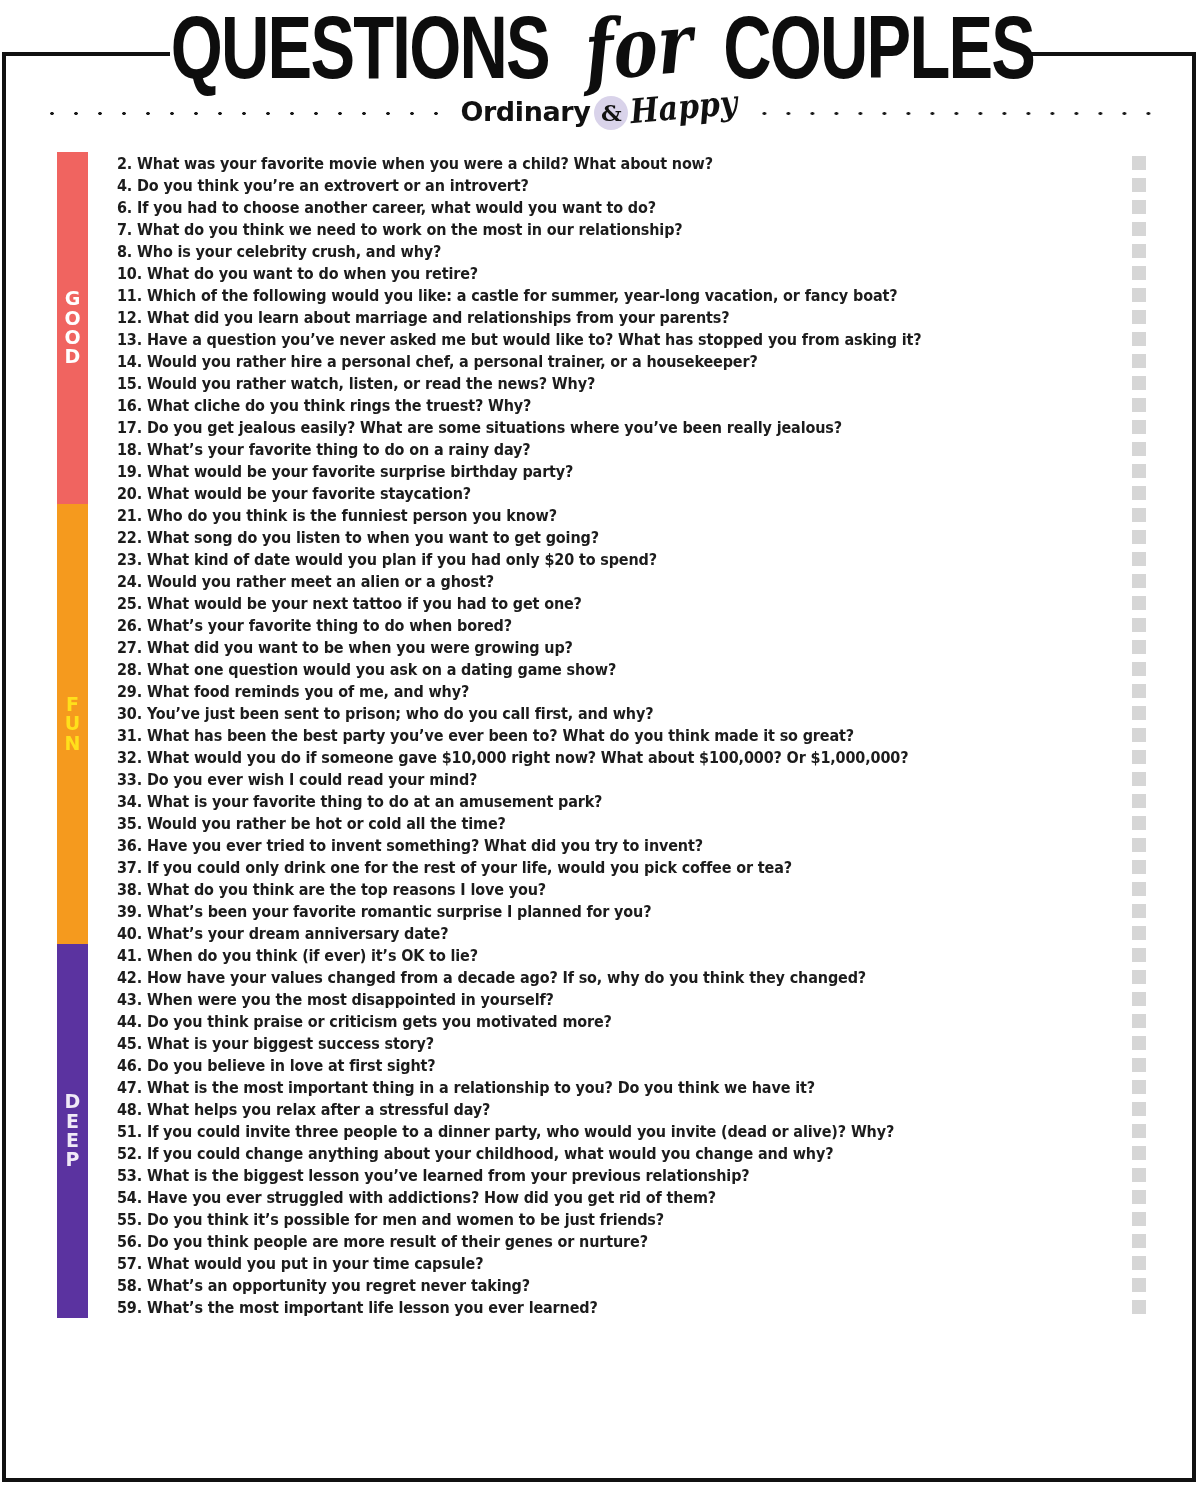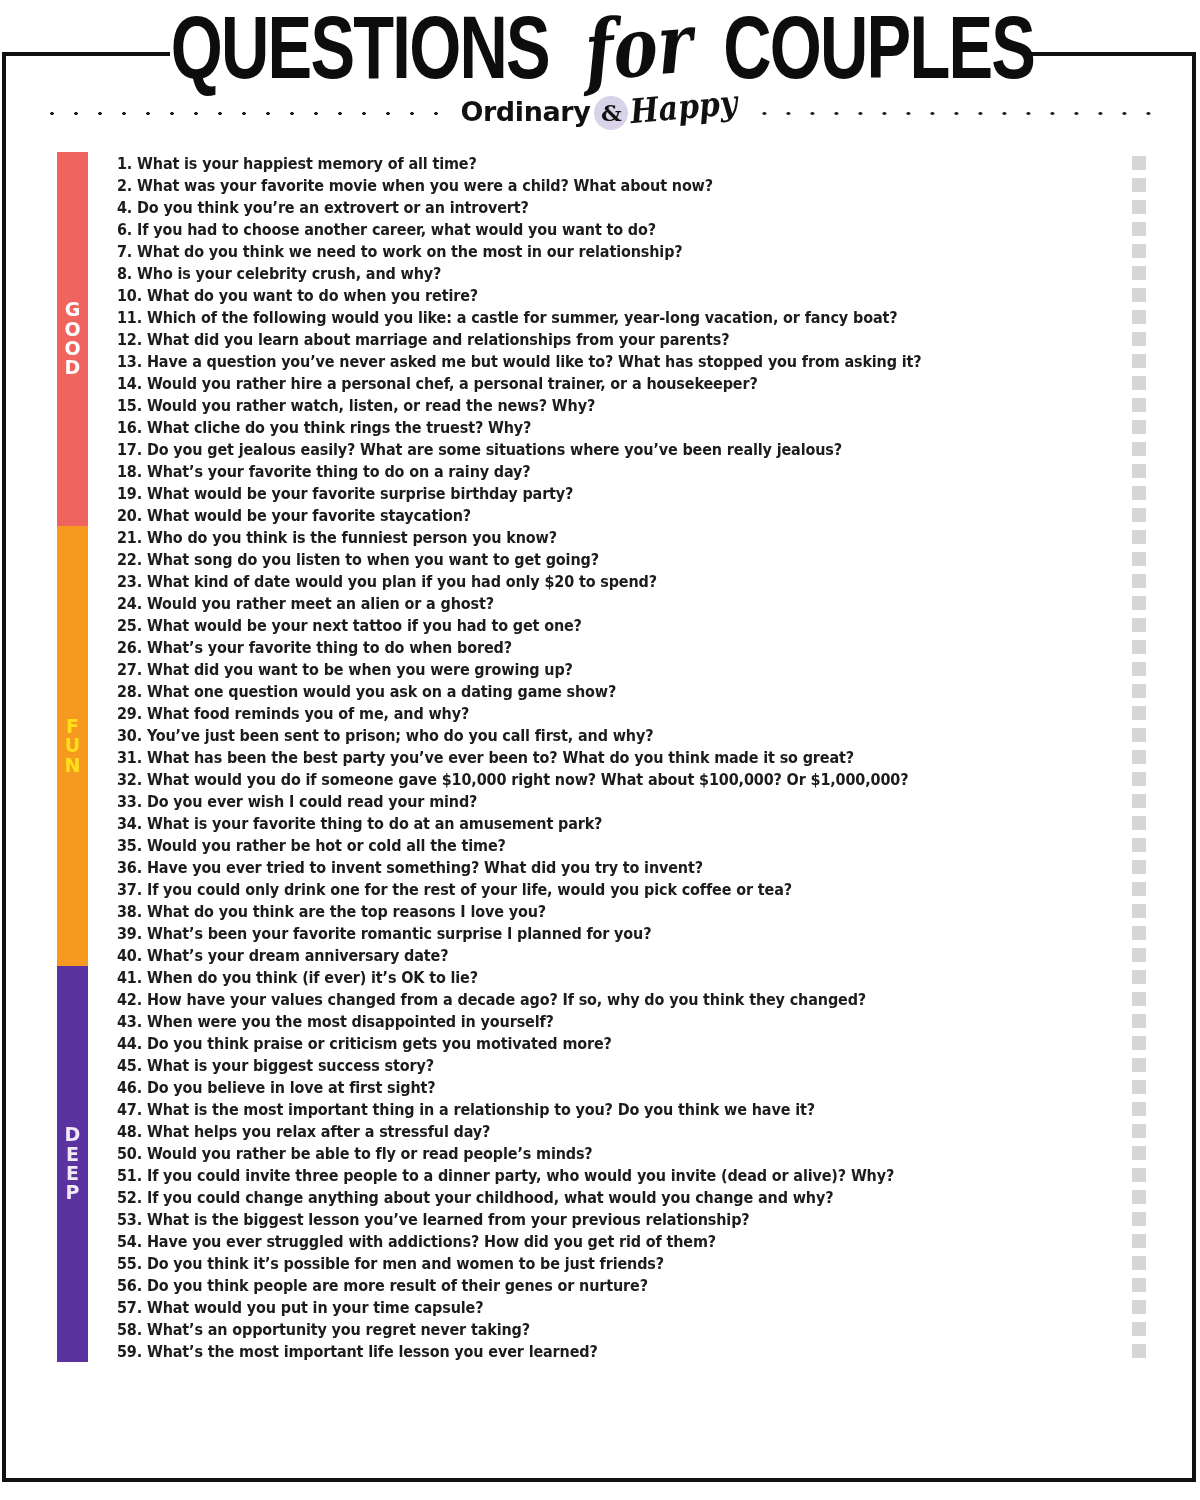--- a/index.html
+++ b/index.html
@@ -257,24 +257,20 @@
         <div class="catbar" style="background: rgb(240, 100, 96);">
           <div class="catbar-label" style="color: rgb(255, 255, 255);">
             <span>G</span>
             <span>O</span>
             <span>O</span>
             <span>D</span>
           </div>
         </div>
         <div class="qlist">
           <div class="qrow">
-            <div class="qtext">1. What is your happiest memory of all time?</div>
-            <div class="checkbox" style="background: rgb(214, 214, 214);"></div>
-          </div>
-          <div class="qrow">
             <div class="qtext">2. What was your favorite movie when you were a child? What about now?</div>
             <div class="checkbox" style="background: rgb(214, 214, 214);"></div>
           </div>
           <div class="qrow">
             <div class="qtext">4. Do you think you’re an extrovert or an introvert?</div>
             <div class="checkbox" style="background: rgb(214, 214, 214);"></div>
           </div>
           <div class="qrow">
             <div class="qtext">6. If you had to choose another career, what would you want to do?</div>
             <div class="checkbox" style="background: rgb(214, 214, 214);"></div>
@@ -460,24 +456,20 @@
           </div>
           <div class="qrow">
             <div class="qtext">47. What is the most important thing in a relationship to you? Do you think we have it?</div>
             <div class="checkbox" style="background: rgb(214, 214, 214);"></div>
           </div>
           <div class="qrow">
             <div class="qtext">48. What helps you relax after a stressful day?</div>
             <div class="checkbox" style="background: rgb(214, 214, 214);"></div>
           </div>
           <div class="qrow">
-            <div class="qtext">50. Would you rather be able to fly or read people’s minds?</div>
-            <div class="checkbox" style="background: rgb(214, 214, 214);"></div>
-          </div>
-          <div class="qrow">
             <div class="qtext">51. If you could invite three people to a dinner party, who would you invite (dead or alive)? Why?</div>
             <div class="checkbox" style="background: rgb(214, 214, 214);"></div>
           </div>
           <div class="qrow">
             <div class="qtext">52. If you could change anything about your childhood, what would you change and why?</div>
             <div class="checkbox" style="background: rgb(214, 214, 214);"></div>
           </div>
           <div class="qrow">
             <div class="qtext">53. What is the biggest lesson you’ve learned from your previous relationship?</div>
             <div class="checkbox" style="background: rgb(214, 214, 214);"></div>

